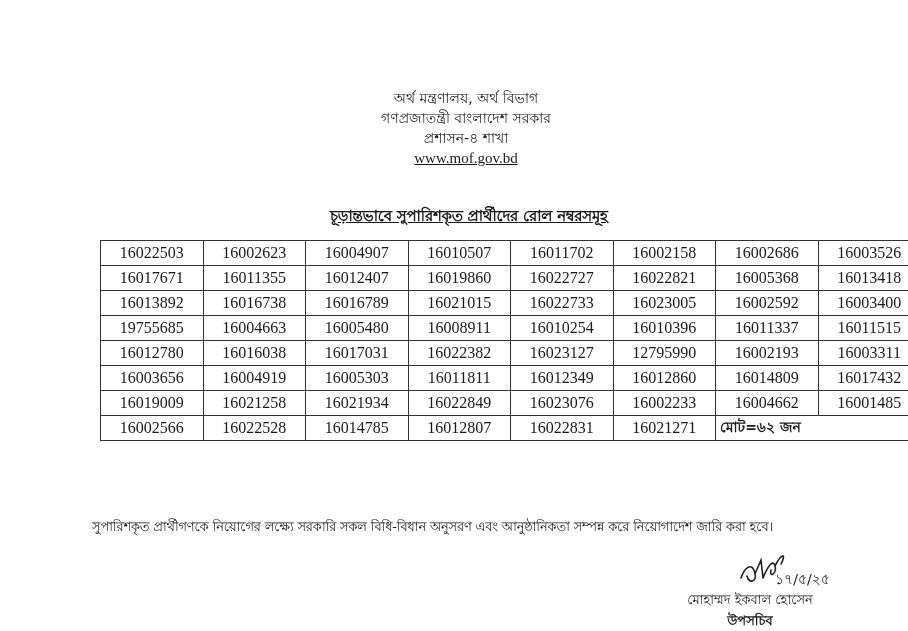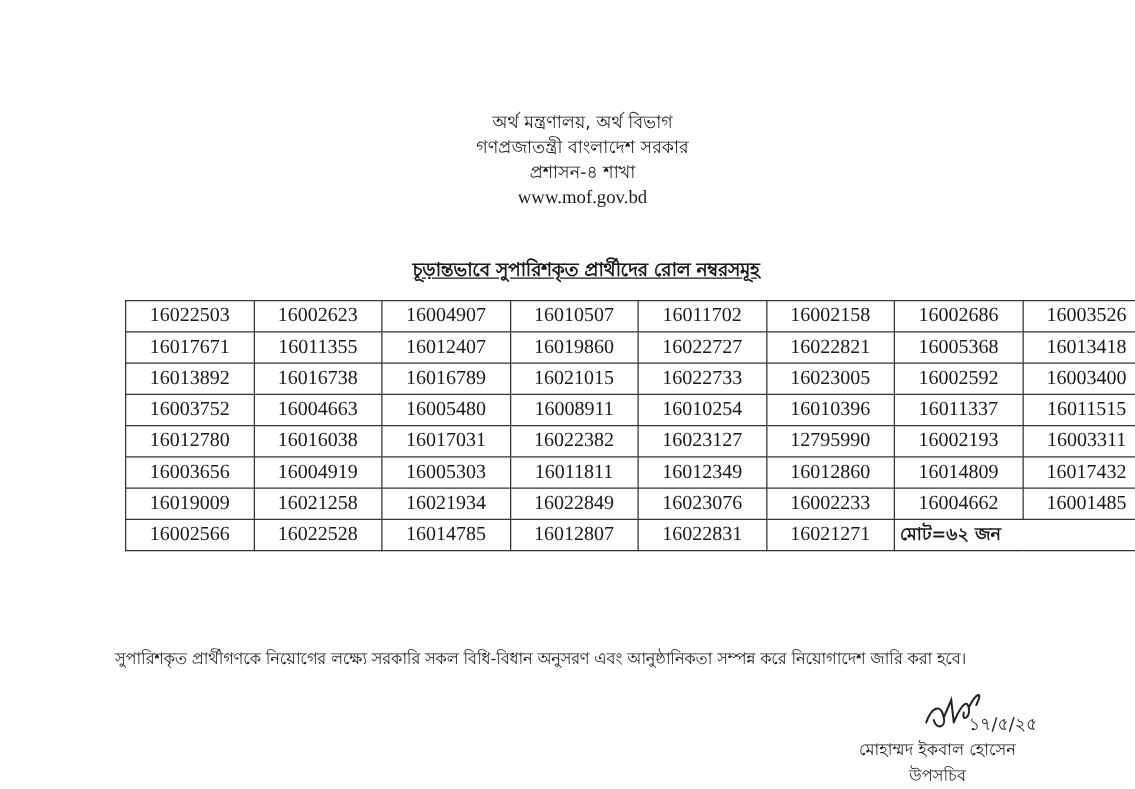--- a/index.html
+++ b/index.html
@@ -2,21 +2,21 @@
 <html><head>
 <meta charset="utf-8">
 <style>
   html, body { margin: 0; padding: 0; }
   body {
     width: 908px; height: 631px; background: #ffffff; position: relative; overflow: hidden;
     font-family: "Liberation Serif", "DejaVu Serif", serif; color: #1a1a1a;
   }
   .header { position: absolute; left: 0; top: 88px; width: 908px; text-align: center; }
   .header .line { font-family: "DejaVu Sans", sans-serif; font-size: 14px; line-height: 20px; height: 20px; margin-left: 24px; }
-  .header .url { font-family: "Liberation Serif", serif; font-size: 15px; line-height: 20px; margin-left: 24px; }
+  .header .url { font-family: "Liberation Serif", serif; font-size: 15px; line-height: 20px; text-decoration: underline; margin-left: 24px; }
   .title {
     position: absolute; left: 330px; top: 204px; width: 460px;
     font-family: "DejaVu Sans", sans-serif; font-weight: bold; font-size: 15px;
     text-decoration: underline; letter-spacing: -0.3px; white-space: nowrap;
   }
   table.rolls {
     position: absolute; left: 100px; top: 240px; width: 821px;
     border-collapse: collapse; table-layout: fixed;
   }
   table.rolls td {
@@ -31,21 +31,21 @@
     position: absolute; left: 92px; top: 517px; width: 800px; white-space: nowrap;
     font-family: "DejaVu Sans", sans-serif; font-size: 13px; letter-spacing: -0.2px;
   }
   .signature { position: absolute; left: 735px; top: 548px; width: 120px; height: 42px; }
   .sig-name {
     position: absolute; left: 640px; top: 590px; width: 220px; text-align: center;
     font-family: "DejaVu Sans", sans-serif; font-size: 13px;
   }
   .sig-title {
     position: absolute; left: 640px; top: 611px; width: 220px; text-align: center;
-    font-family: "DejaVu Sans", sans-serif; font-size: 13px;
+    font-family: "DejaVu Sans", sans-serif; font-size: 13px; font-weight: bold;
   }
 </style>
 </head>
 <body>
 
 <div class="header">
   <div class="line">অর্থ মন্ত্রণালয়, অর্থ বিভাগ</div>
   <div class="line">গণপ্রজাতন্ত্রী বাংলাদেশ সরকার</div>
   <div class="line">প্রশাসন-৪ শাখা</div>
   <div class="url">www.mof.gov.bd</div>
@@ -79,21 +79,21 @@
       <td>16013892</td>
       <td>16016738</td>
       <td>16016789</td>
       <td>16021015</td>
       <td>16022733</td>
       <td>16023005</td>
       <td>16002592</td>
       <td>16003400</td>
     </tr>
     <tr>
-      <td>16003752</td>
+      <td>19755685</td>
       <td>16004663</td>
       <td>16005480</td>
       <td>16008911</td>
       <td>16010254</td>
       <td>16010396</td>
       <td>16011337</td>
       <td>16011515</td>
     </tr>
     <tr>
       <td>16012780</td>

